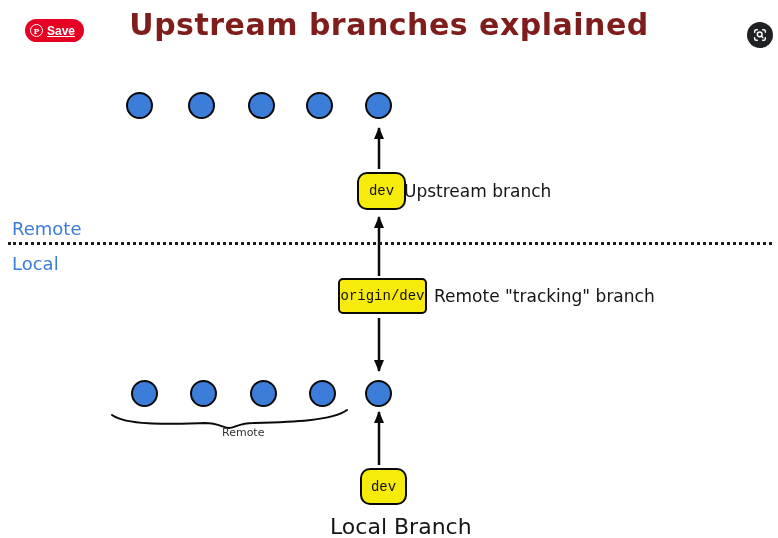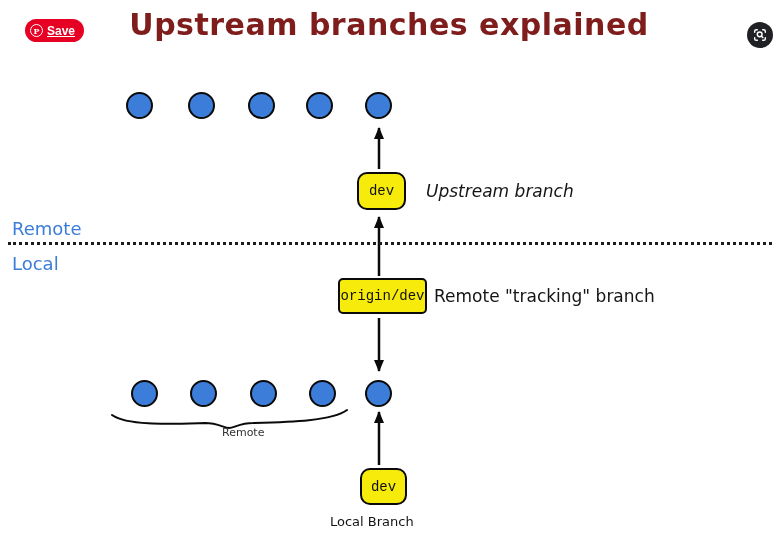--- a/index.html
+++ b/index.html
@@ -74,23 +74,23 @@
     display: flex; align-items: center; justify-content: center;
     font-size: 14px;
     color: #111;
     font-family: Liberation Mono, monospace;
   }
   .box-dev-top    { left: 357px; top: 172px; width: 49px; height: 38px; }
   .box-origin-dev { left: 338px; top: 278px; width: 89px; height: 36px; border-radius: 5px; }
   .box-dev-bottom { left: 360px; top: 468px; width: 47px; height: 37px; }
   
   .annotation { position: absolute; color: #151515; font-size: 17px; }
-  .upstream-annotation { left: 426px; top: 181px; font-style: italic; }
+  .upstream-annotation { left: 404px; top: 181px; }
   .tracking-annotation { left: 434px; top: 286px; }
-  .local-annotation    { left: 330px; top: 514px; font-size: 13px; }
+  .local-annotation    { left: 330px; top: 514px; font-size: 22px; }
   .commits-annotation  { left: 222px; top: 426px; font-size: 11px; color: #333; }
   
   .zone-label {
     position: absolute;
     left: 12px;
     font-size: 18px;
     color: var(--zone-label-color, #3B7DD8);
   }
   .zone-remote { top: 218px; }
   .zone-local  { top: 253px; }

